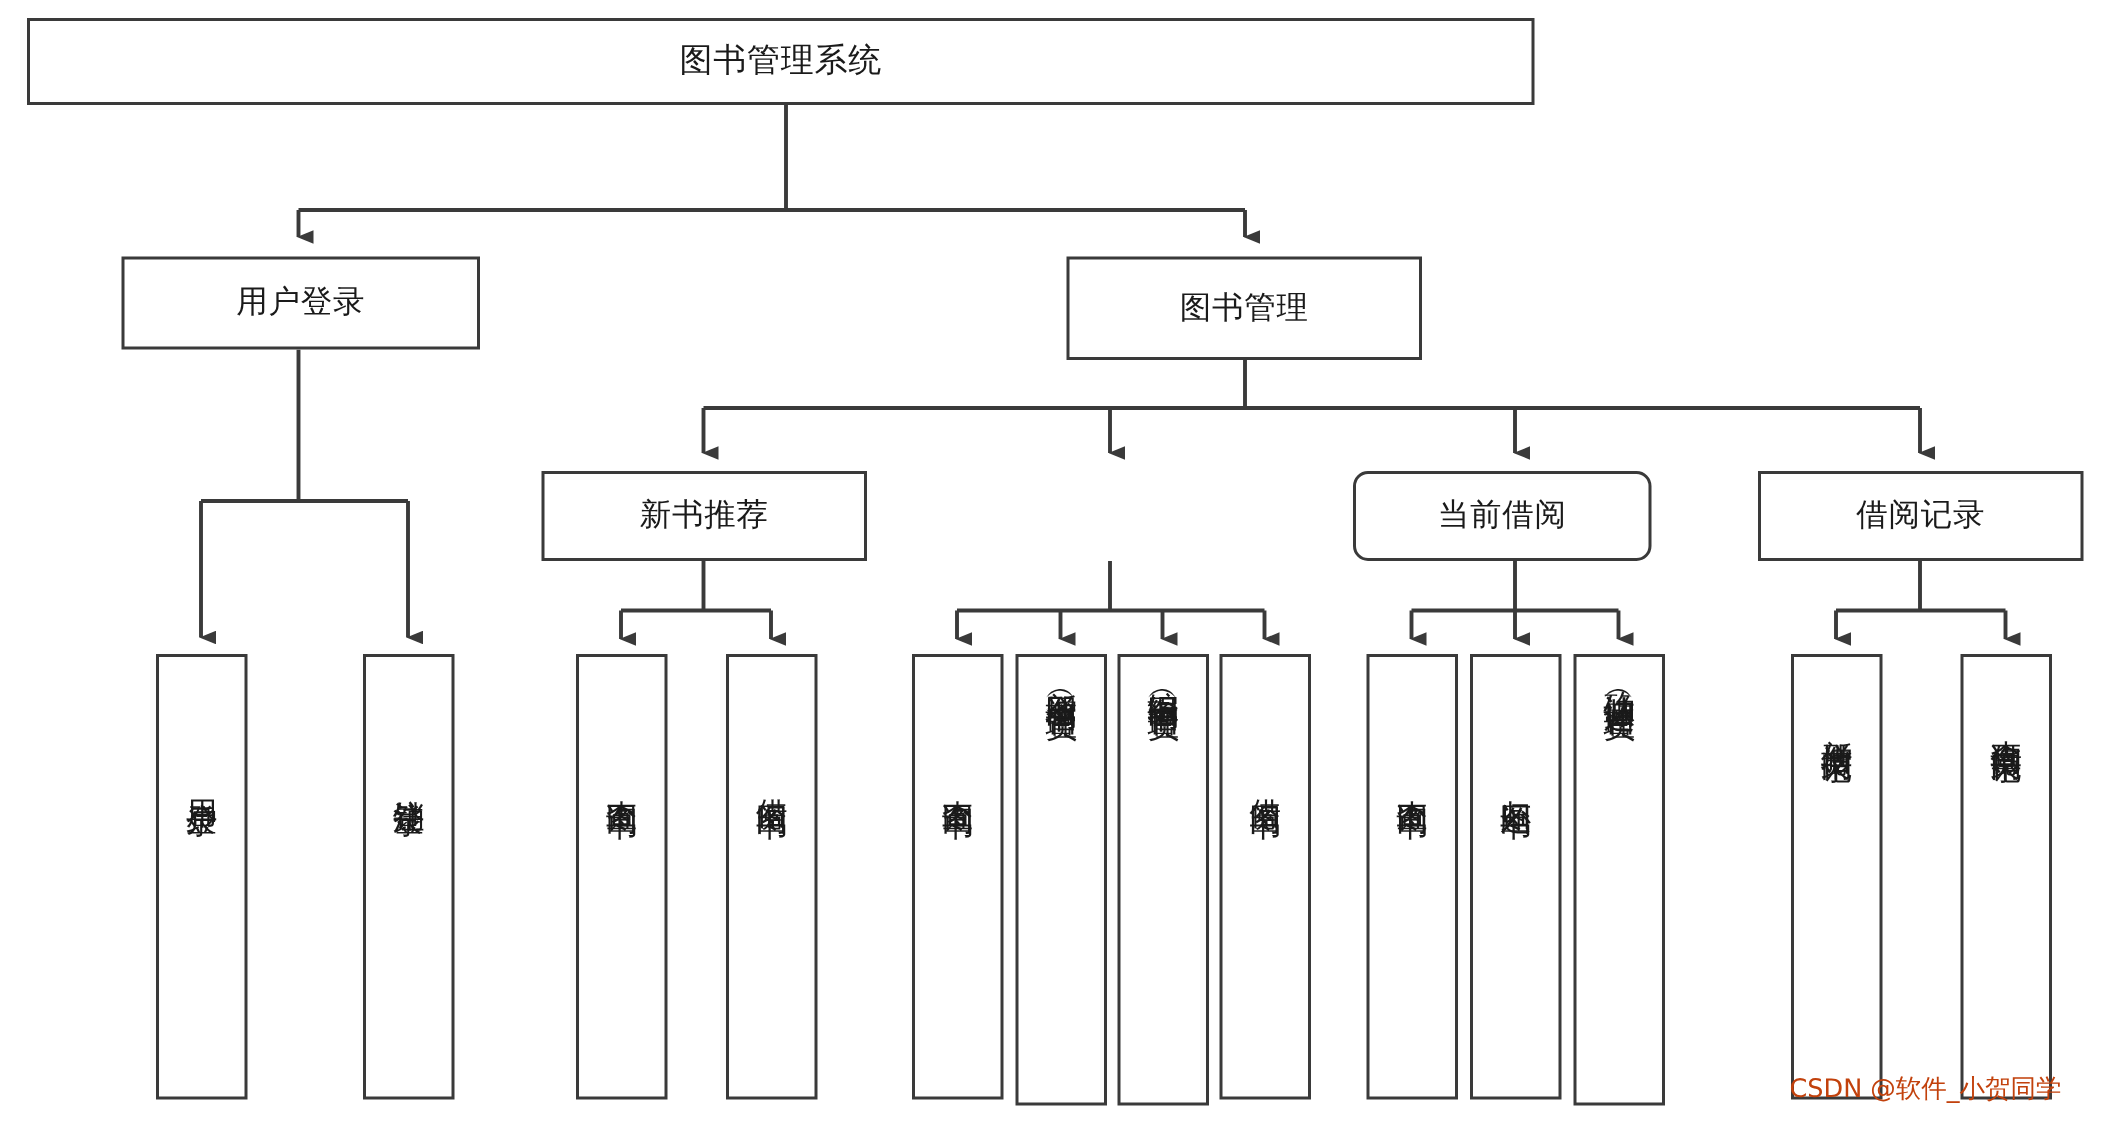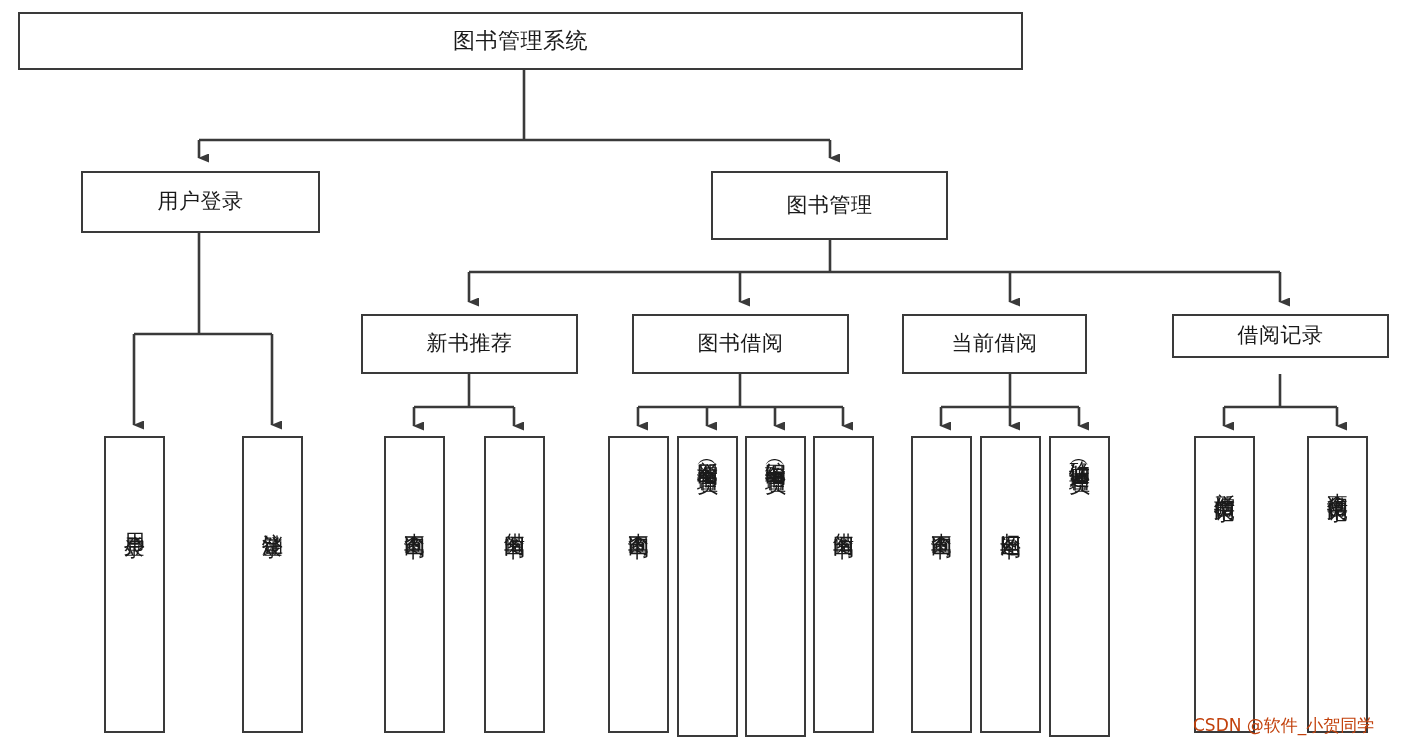--- a/index.html
+++ b/index.html
@@ -144,27 +144,24 @@
   <div class="node horiz" style="left:81px; top:171px; width:239px; height:62px;">
     <span class="lbl">用户登录</span>
   </div>
   <div class="node horiz" style="left:711px; top:171px; width:237px; height:69px;">
     <span class="lbl">图书管理</span>
   </div>
 
   <div class="node horiz" style="left:361px; top:314px; width:217px; height:60px;">
     <span class="lbl">新书推荐</span>
   </div>
-  <div class="node horiz" style="left:632px; top:314px; width:217px; height:60px;">
-    <span class="lbl">图书借阅</span>
-  </div>
-  <div class="node horiz" style="left:902px; top:314px; width:185px; height:60px;">
+  <div class="node horiz" style="left:902px; top:314px; width:199px; height:60px;border-radius:10px;">
     <span class="lbl">当前借阅</span>
   </div>
-  <div class="node horiz" style="left:1172px; top:314px; width:217px; height:44px;">
+  <div class="node horiz" style="left:1172px; top:314px; width:217px; height:60px;">
     <span class="lbl">借阅记录</span>
   </div>
 
   <div class="node vert mid" style="left:104px; top:436px; width:61px; height:297px; padding-top:78px;">
     <span class="lbl">用户登录</span>
   </div>
   <div class="node vert mid" style="left:242px; top:436px; width:61px; height:297px; padding-top:78px;">
     <span class="lbl">注销登录</span>
   </div>
 

